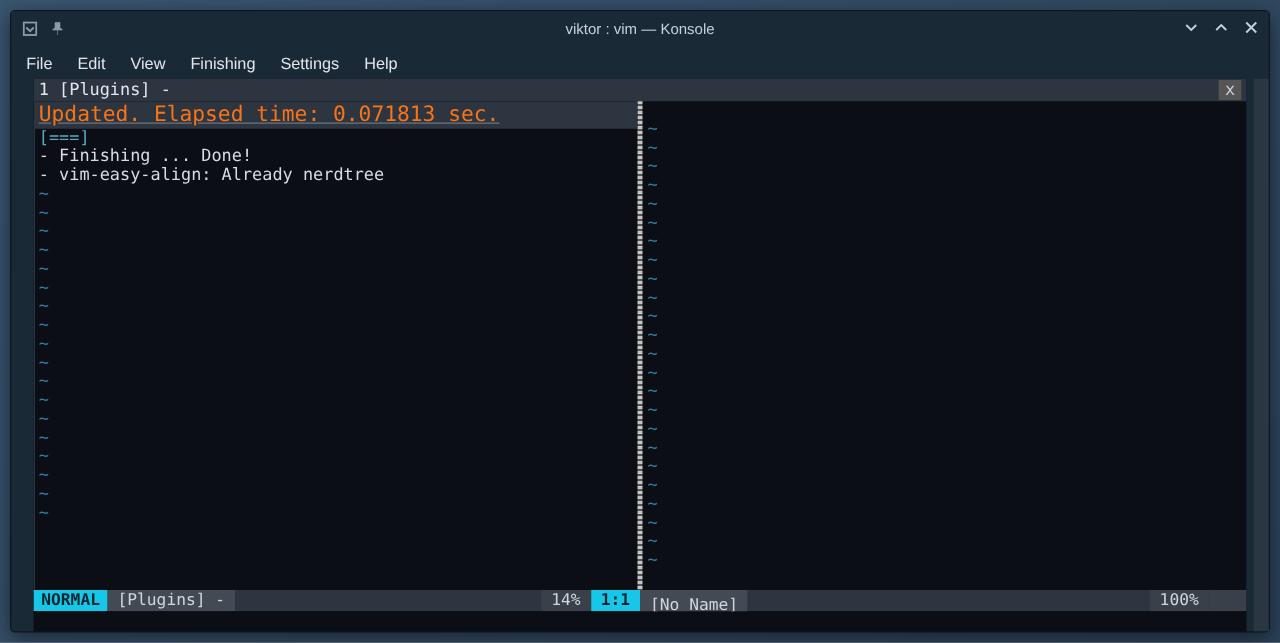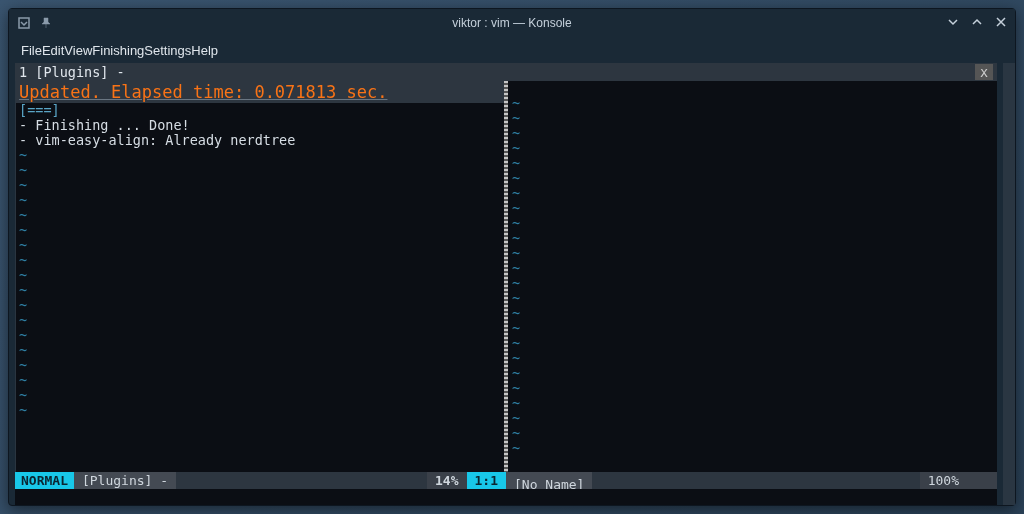--- a/index.html
+++ b/index.html
@@ -35,20 +35,21 @@
     .titlebar-left { display: flex; gap: 8px; align-items: center; }
     .titlebar-icon { width: 14px; height: 14px; display: flex; align-items: center; justify-content: center; color: #8a9aaa; }
     .titlebar-title { position: absolute; left: 50%; transform: translateX(-50%); font-weight: normal; }
     .titlebar-controls { position: absolute; right: 8px; display: flex; gap: 12px; }
     .win-ctrl { cursor: pointer; color: #c5d0db; font-size: 13px; }
     .menubar {
       height: 26px;
       display: flex;
       align-items: center;
       padding: 0 12px;
+      gap: 20px;
       color: #e0e6ec;
       font-family: sans-serif;
       font-size: 13px;
     }
     .menu-item { cursor: pointer; }
     .terminal-area {
       flex: 1;
       background: #0b0e14;
       margin: 0 6px;
       display: flex;
@@ -128,36 +129,36 @@
       font-weight: bold;
       display: flex; align-items: center;
     }
     .sb-file {
       background: #444a53;
       color: #cfd6dd;
       padding: 0 8px;
       display: flex; align-items: center;
     }
     .sb-mid { flex: 1; background: #2d3640; }
-    .sb-pct { background: #3a4049; color:#cfd6dd; padding: 0 8px; display:flex; align-items:center;font-weight:bold; }
+    .sb-pct { background: #3a4049; color:#cfd6dd; padding: 0 8px; display:flex; align-items:center; }
     .sb-pos { background: #18c7e8; color:#0b2530; padding: 0 8px; display:flex; align-items:center; font-weight: bold; }
     .sb-right { flex: 1; display: flex; }
     .sb-right-file { background: #444a53; color:#cfd6dd; padding: 12px 8px; display:flex; align-items:center; }
     .sb-right-mid { flex:1; background:#2d3640; }
     .sb-right-pct { background:#3a4049; color:#cfd6dd; padding:0 8px; display:flex; align-items:center; }
     .sb-right-end { background:#3a4049; width:30px; }
     .bottom-cmdline {
       height: 16px;
       background: #0b0e14;
     }
     .outer-scrollbar {
       width: 12px;
       background: #2a3642;
     }
-    .term-wrap { display: flex; flex: 1; }
+    .term-wrap { display: flex; flex: 1; margin-left: 12px; }
   </style>
 </head>
 <body>
 
 <div class="window">
 
   <div class="titlebar">
     <div class="titlebar-left">
       <span class="titlebar-icon">
         <svg width="12" height="12" viewBox="0 0 12 12">

